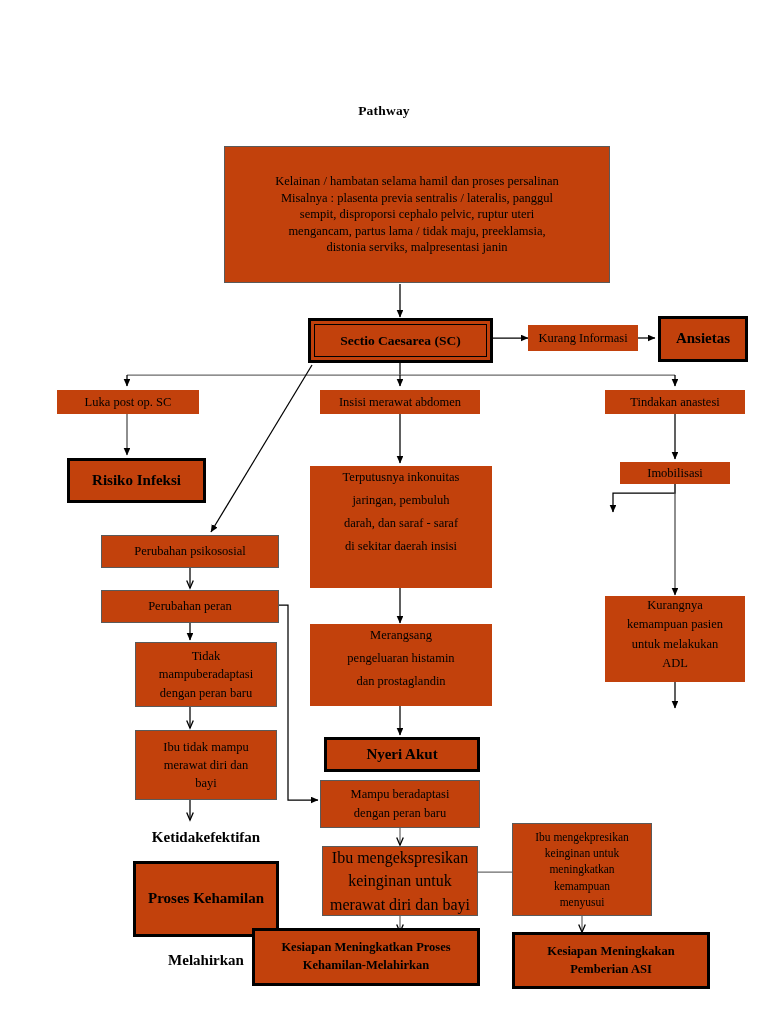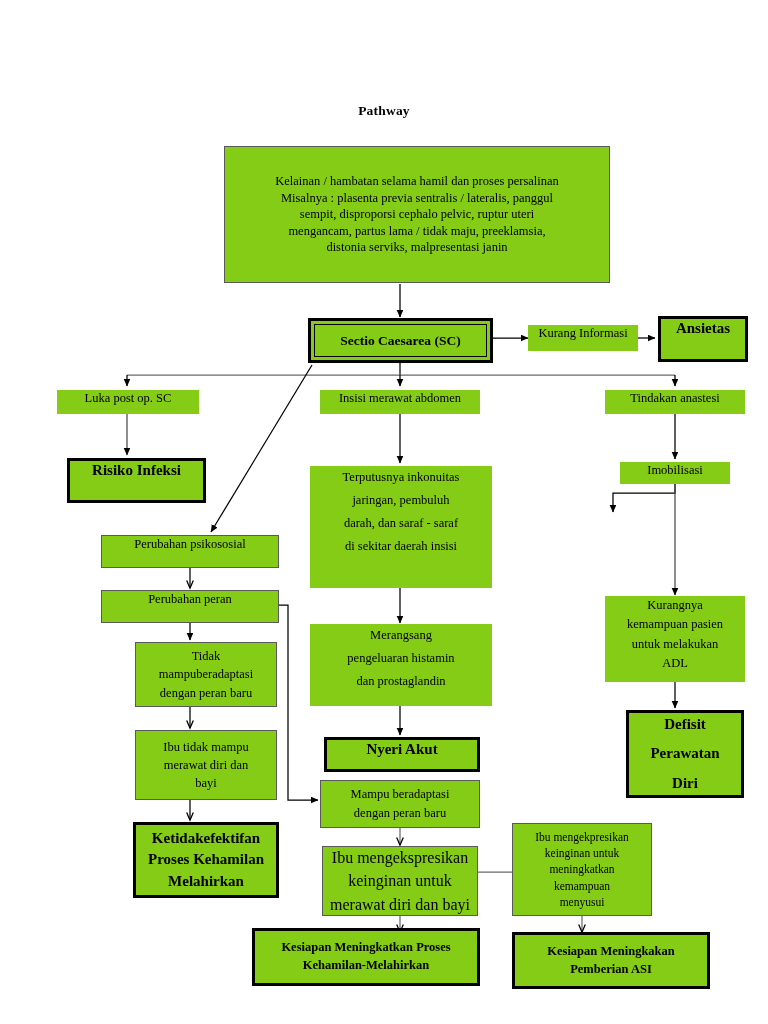--- a/index.html
+++ b/index.html
@@ -20,24 +20,25 @@
   #wires {
     position: absolute; left: 0; top: 0;
     width: 768px; height: 1024px;
     pointer-events: none;
   }
 
   
   .node {
     position: absolute;
     display: flex;
+    align-items: center;
     justify-content: center;
     text-align: center;
     line-height: 1.32;
-    background: #84cc16;
+    background: #c2410c;
   }
   .node .txt { display: block; width: 100%; padding: 0 4px; }
 
   
   .label {
     border: none;
     font-size: 12.5px;
     font-weight: normal;
   }
 
@@ -209,25 +210,20 @@
   </div>
 
 
   <div class="node label" style="left:605px; top:596px; width:140px; height:86px; flex-direction:column; justify-content:flex-start; line-height:1.55;">
     <span class="txt">Kurangnya</span>
     <span class="txt">kemampuan pasien</span>
     <span class="txt">untuk melakukan</span>
     <span class="txt">ADL</span>
   </div>
 
-  <div class="node box-heavy" style="left:626px; top:710px; width:118px; height:88px; flex-direction:column; line-height:1.95;">
-    <span class="txt">Defisit</span>
-    <span class="txt">Perawatan</span>
-    <span class="txt">Diri</span>
-  </div>
 
   <div class="node box-thin" style="left:101px; top:535px; width:178px; height:33px;">
     <span class="txt">Perubahan psikososial</span>
   </div>
 
   <div class="node box-thin" style="left:101px; top:590px; width:178px; height:33px;">
     <span class="txt">Perubahan peran</span>
   </div>
 
   <div class="node box-thin" style="left:135px; top:642px; width:142px; height:65px; flex-direction:column; line-height:1.45;">
@@ -235,21 +231,21 @@
     <span class="txt">mampuberadaptasi</span>
     <span class="txt">dengan peran baru</span>
   </div>
 
   <div class="node box-thin" style="left:135px; top:730px; width:142px; height:70px; flex-direction:column; line-height:1.45;">
     <span class="txt">Ibu tidak mampu</span>
     <span class="txt">merawat diri dan</span>
     <span class="txt">bayi</span>
   </div>
 
-  <div class="node box-heavy" style="left:133px; top:822px; width:146px; height:76px; flex-direction:column; line-height:1.42;">
+  <div class="node box-heavy" style="left:133px; top:861px; width:146px; height:76px; flex-direction:column; line-height:1.42;gap:40px;">
     <span class="txt">Ketidakefektifan</span>
     <span class="txt">Proses Kehamilan</span>
     <span class="txt">Melahirkan</span>
   </div>
 
   <div class="node box-thin" style="left:320px; top:780px; width:160px; height:48px; flex-direction:column; line-height:1.5;">
     <span class="txt">Mampu beradaptasi</span>
     <span class="txt">dengan peran baru</span>
   </div>
 

